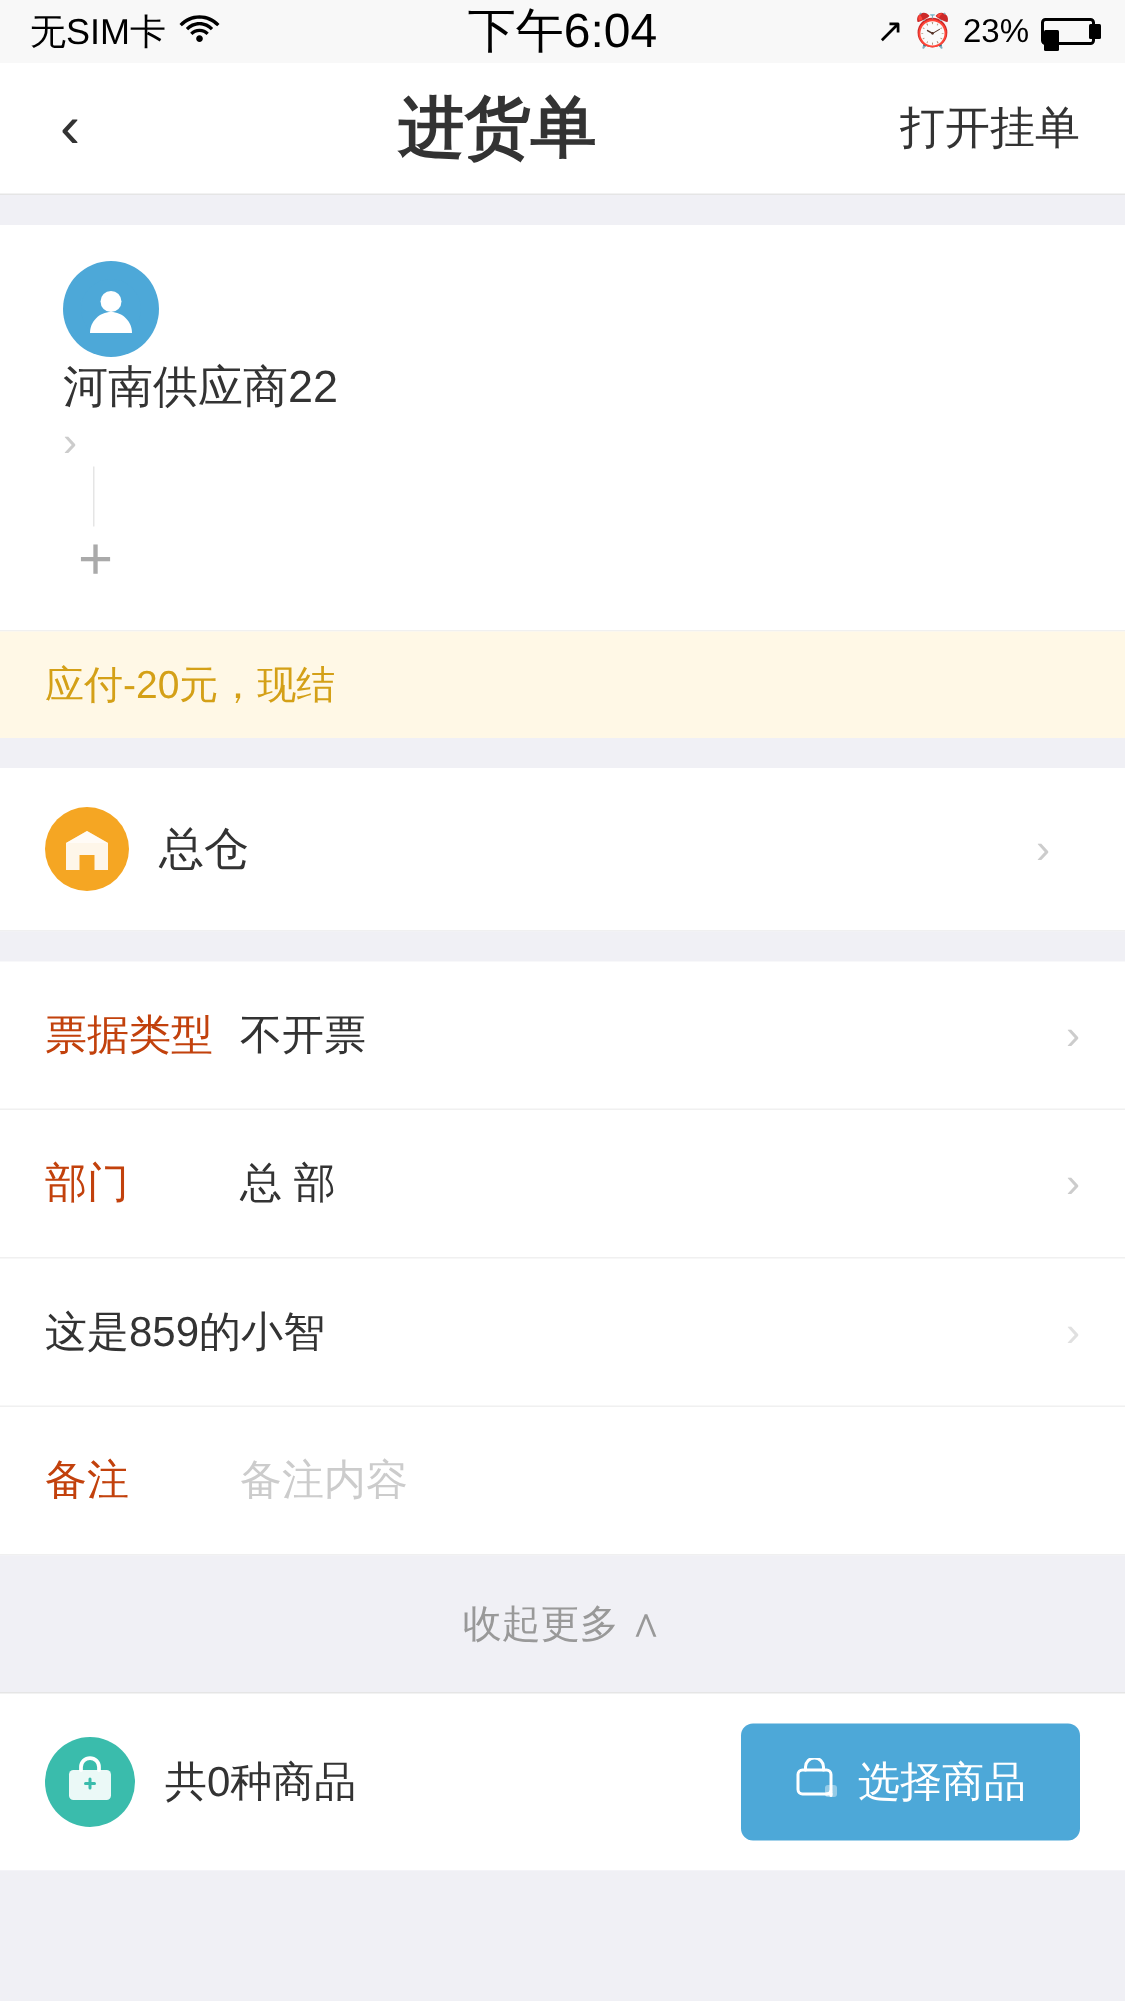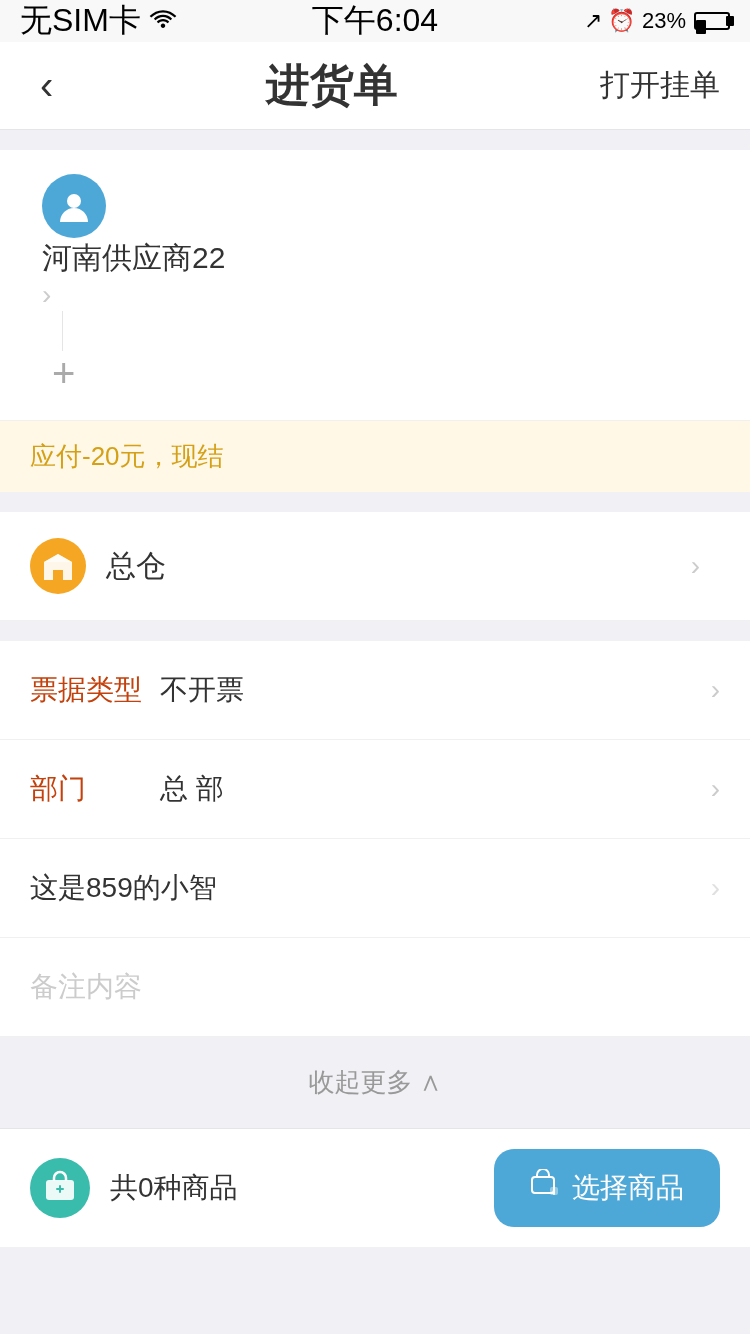--- a/index.html
+++ b/index.html
@@ -19,22 +19,23 @@
       background: #f8f8f8;
       display: flex;
       align-items: center;
       justify-content: space-between;
       padding: 0 20px;
       font-size: 26px;
       color: #000;
     }
     .status-left {
       display: flex;
+      align-items: center;
       gap: 8px;
-      font-size: 32px;
+      font-size: 24px;
     }
     .status-center {
       font-size: 32px;
       font-weight: 400;
       position: absolute;
       left: 50%;
       transform: translateX(-50%);
     }
     .status-right {
       display: flex;
@@ -238,24 +239,24 @@
     .product-count-text {
       flex: 1;
       font-size: 28px;
       color: #333;
     }
     .select-product-btn {
       background: #4da8d8;
       color: #fff;
       font-size: 28px;
       padding: 20px 36px;
-      border-radius: 20px;
-      cursor: pointer;
-      display: flex;
-      align-items: flex-start;
+      border-radius: 8px;
+      cursor: pointer;
+      display: flex;
+      align-items: center;
       gap: 10px;
       border: none;
     }
     .select-product-btn svg {
       width: 32px;
       height: 32px;
     }
 
     
     .gray-area {
@@ -347,20 +348,21 @@
     <span class="form-value">总 部</span>
     <span class="chevron-right">›</span>
   </div>
 
   <div class="form-row">
     <span class="form-value">这是859的小智</span>
     <span class="chevron-right" style="color:#e0e0e0;">›</span>
   </div>
 
   <div class="form-row">
+    <span class="form-label">备注</span>
     <span class="form-placeholder">备注内容</span>
   </div>
 </div>
 
 <div class="collapse-row">
   <span class="collapse-text">收起更多 ∧</span>
 </div>
 
 <div class="bottom-bar">
   <div class="product-count-icon">

